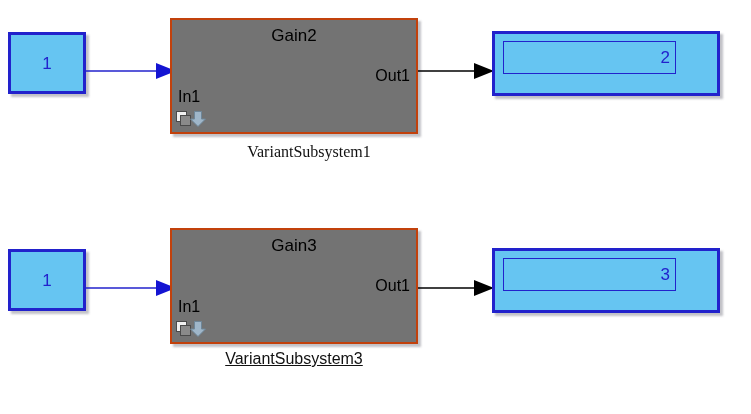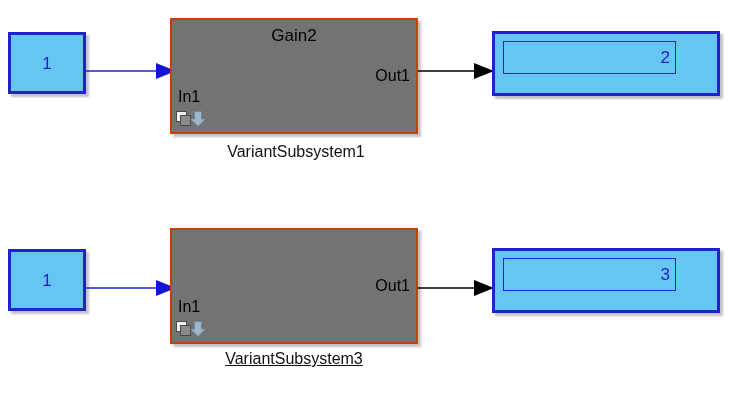--- a/index.html
+++ b/index.html
@@ -158,32 +158,33 @@
     <line x1="0" y1="13" x2="58" y2="13" stroke="#000000" stroke-width="1.6"></line>
     <polygon points="56,5 56,21 76,13" fill="#000000"></polygon>
   </svg>
 
   <div class="display-block" style="left:492px; top:31px; width:228px; height:65px;">
     <div class="display-inner">
       <span class="display-value">2</span>
     </div>
   </div>
 
-  <div class="caption" style="left:172px; top:144px; width:248px;">VariantSubsystem1</div>
+  <div class="caption" style="left:185px; top:144px; width:248px;font-family:Liberation Serif, serif;">VariantSubsystem1</div>
 
   <div class="blk const-block" style="left:8px; top:249px; width:78px; height:62px;">
     <span class="const-value">1</span>
   </div>
 
   <svg class="signal" style="left:86px; top:275px; width:92px; height:24px;" width="92" height="24" viewBox="0 0 92 24">
     <line x1="0" y1="13" x2="72" y2="13" stroke="#2222CC" stroke-width="1.6"></line>
     <polygon points="70,5 70,21 90,13" fill="#1414D2"></polygon>
   </svg>
 
   <div class="blk subsys-block" style="left:170px; top:228px; width:248px; height:116px;">
+    <div class="subsys-title">Gain3</div>
     <div class="port-label port-in">In1</div>
     <div class="port-label port-out">Out1</div>
 
     <svg class="variant-badge" width="32" height="17" viewBox="0 0 32 17">
       <rect x="0.5" y="0.5" width="10" height="10" fill="#F2F2F2" stroke="#4A4A4A" stroke-width="1"></rect>
       <rect x="4.5" y="4.5" width="10" height="10" fill="#8A8A8A" stroke="#4A4A4A" stroke-width="1"></rect>
       <path d="M18.5 0.5 L25.5 0.5 L25.5 8 L29.5 8 L22 15.5 L14.5 8 L18.5 8 Z" fill="#9FB6C9" stroke="#6E8698" stroke-width="1" stroke-linejoin="round"></path>
     </svg>
   </div>
 

